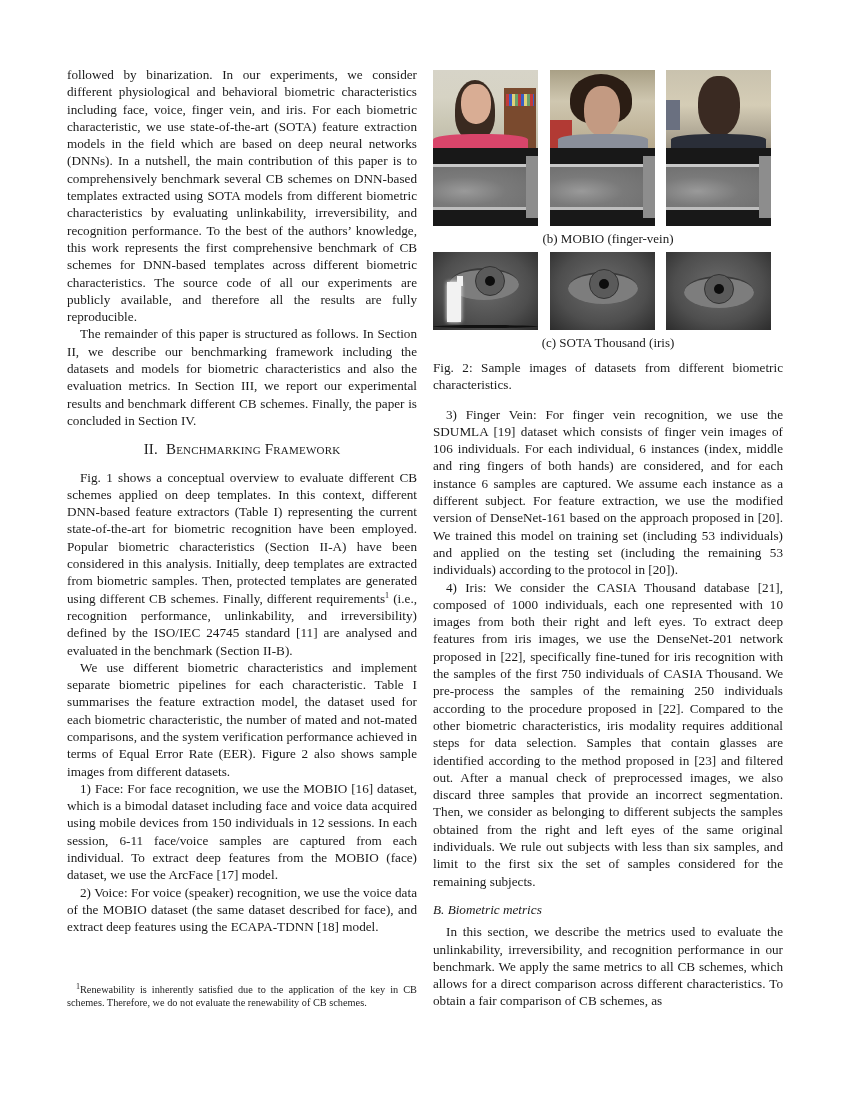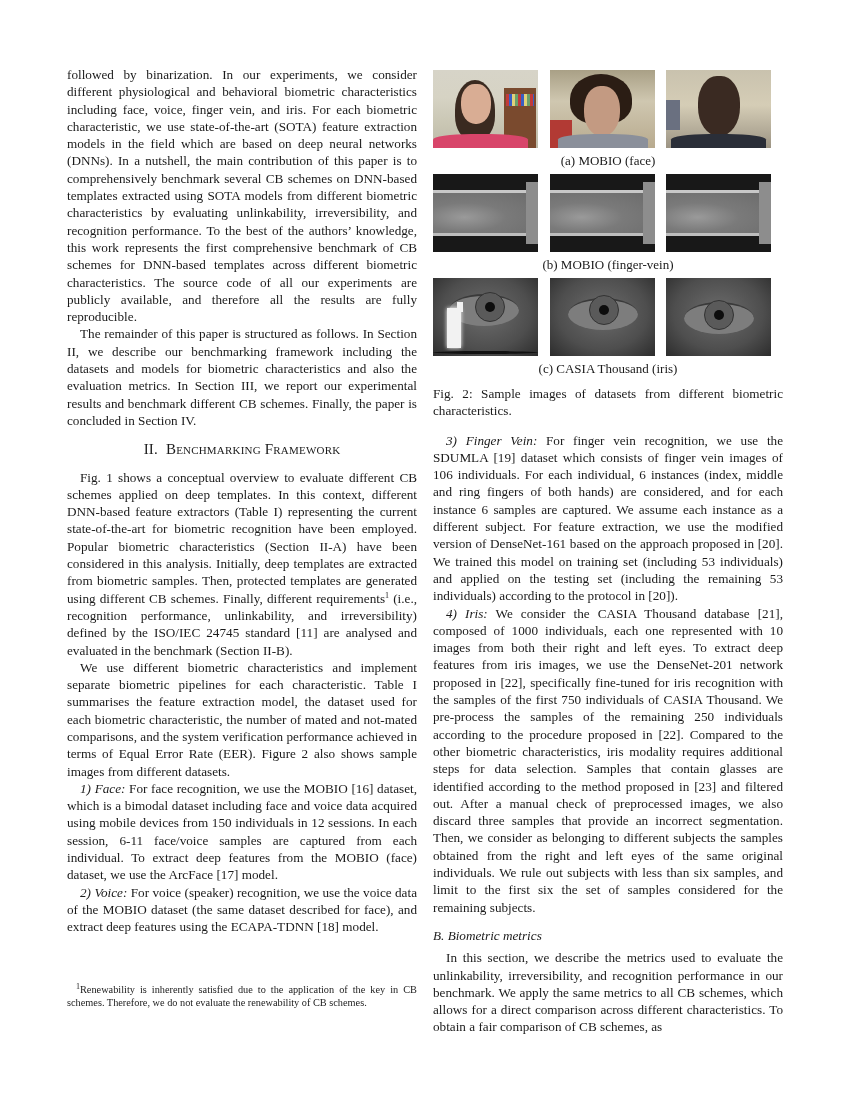--- a/index.html
+++ b/index.html
@@ -6,21 +6,21 @@
   body { width:850px; height:1100px; position:relative; overflow:hidden;
          font-family:"Liberation Serif", "DejaVu Serif", serif; color:#1a1a1a; }
   .col { position:absolute; width:350px; font-size:13.2px; line-height:17.3px; }
   #left { left:67px; top:66px; }
   #right { left:433px; top:66px; }
   p { margin:0; text-align:justify; hyphens:manual; }
   p.indent { text-indent:13px; }
   .sec-title { text-align:center; font-size:15px; margin:12px 0 10px 0; letter-spacing:0.2px; }
   .sec-title .sc { font-variant:small-caps; }
   .subsec { font-style:italic; margin:11px 0 5px 0; }
-  .para-head { font-style:italic; }
+  .para-head { }
   sup { font-size:8px; line-height:0; vertical-align:super; }
   .footnote { position:absolute; left:67px; top:983px; width:350px; font-size:10.3px; line-height:13px; text-align:justify; }
   .footnote p { text-indent:9px; }
 
   .fig-row { display:flex; justify-content:space-between; width:338px; margin-left:0; }
   .img { width:105px; height:78px; position:relative; overflow:hidden; }
   .cap { text-align:center; font-size:13px; line-height:17px; margin:4px 0 5px 0; }
   .figcap { text-align:justify; margin-top:8px; }
 
   
@@ -88,21 +88,20 @@
         <div class="hair" style="left:20px;top:4px;width:62px;height:50px;background:#2b1d14;"></div>
         <div class="head" style="left:34px;top:16px;width:36px;height:50px;background:#c39a82;"></div>
         <div class="body" style="left:8px;width:90px;height:14px;background:#8a8f9a;"></div>
       </div>
       <div class="img face3">
         <div style="position:absolute;left:0;top:30px;width:14px;height:30px;background:#6a7080;"></div>
         <div class="head" style="left:32px;top:6px;width:42px;height:60px;background:#3a2a22;"></div>
         <div class="body" style="left:5px;width:95px;height:14px;background:#2a2e38;"></div>
       </div>
     </div>
-    <div class="cap">(a) MOBIO (face)</div>
 
     <div class="fig-row">
       <div class="img vein">
           <div class="band"></div>
           <div class="top-edge"></div>
           <div class="bot-edge"></div>
           <div class="cap-r"></div>
         </div>
       <div class="img vein">
           <div class="band"></div>
@@ -132,21 +131,21 @@
         <div class="eye"></div>
         <div class="pupil-ring" style="left:39px;top:17px;"></div>
         <div class="pupil" style="left:49px;top:27px;"></div>
       </div>
       <div class="img iris">
         <div class="eye" style="top:24px;"></div>
         <div class="pupil-ring" style="left:38px;top:22px;"></div>
         <div class="pupil" style="left:48px;top:32px;"></div>
       </div>
     </div>
-    <div class="cap">(c) CASIA Thousand (iris)</div>
+    <div class="cap">(c) SOTA Thousand (iris)</div>
 
     <p class="figcap">Fig. 2: Sample images of datasets from different biometric characteristics.</p>
   </div>
 
   <p class="indent" style="margin-top:12px;"><span class="para-head">3) Finger Vein:</span><span> For finger vein recognition, we use the SDUMLA [19] dataset which consists of finger vein images of 106 individuals. For each individual, 6 instances (index, middle and ring fingers of both hands) are considered, and for each instance 6 samples are captured. We assume each instance as a different subject. For feature extraction, we use the modified version of DenseNet-161 based on the approach proposed in [20]. We trained this model on training set (includ­ing 53 individuals) and applied on the testing set (including the remaining 53 individuals) according to the protocol in [20]).</span></p>
   <p class="indent"><span class="para-head">4) Iris:</span><span> We consider the CASIA Thousand database [21], composed of 1000 individuals, each one represented with 10 images from both their right and left eyes. To extract deep features from iris images, we use the DenseNet-201 network proposed in [22], specifically fine-tuned for iris recognition with the samples of the first 750 individuals of CASIA Thousand. We pre-process the samples of the remaining 250 individuals according to the procedure proposed in [22]. Compared to the other biometric characteristics, iris modality requires additional steps for data selection. Samples that contain glasses are identified according to the method proposed in [23] and filtered out. After a manual check of pre­processed images, we also discard three samples that provide an incorrect segmentation. Then, we consider as belonging to different subjects the samples obtained from the right and left eyes of the same original individuals. We rule out subjects with less than six samples, and limit to the first six the set of samples considered for the remaining subjects.</span></p>
 
   <div class="subsec">B.  Biometric metrics</div>
   <p class="indent">In this section, we describe the metrics used to evaluate the unlinkability, irreversibility, and recognition performance in our benchmark. We apply the same metrics to all CB schemes, which allows for a direct comparison across different characteristics. To obtain a fair comparison of CB schemes, as</p>
 </div>

